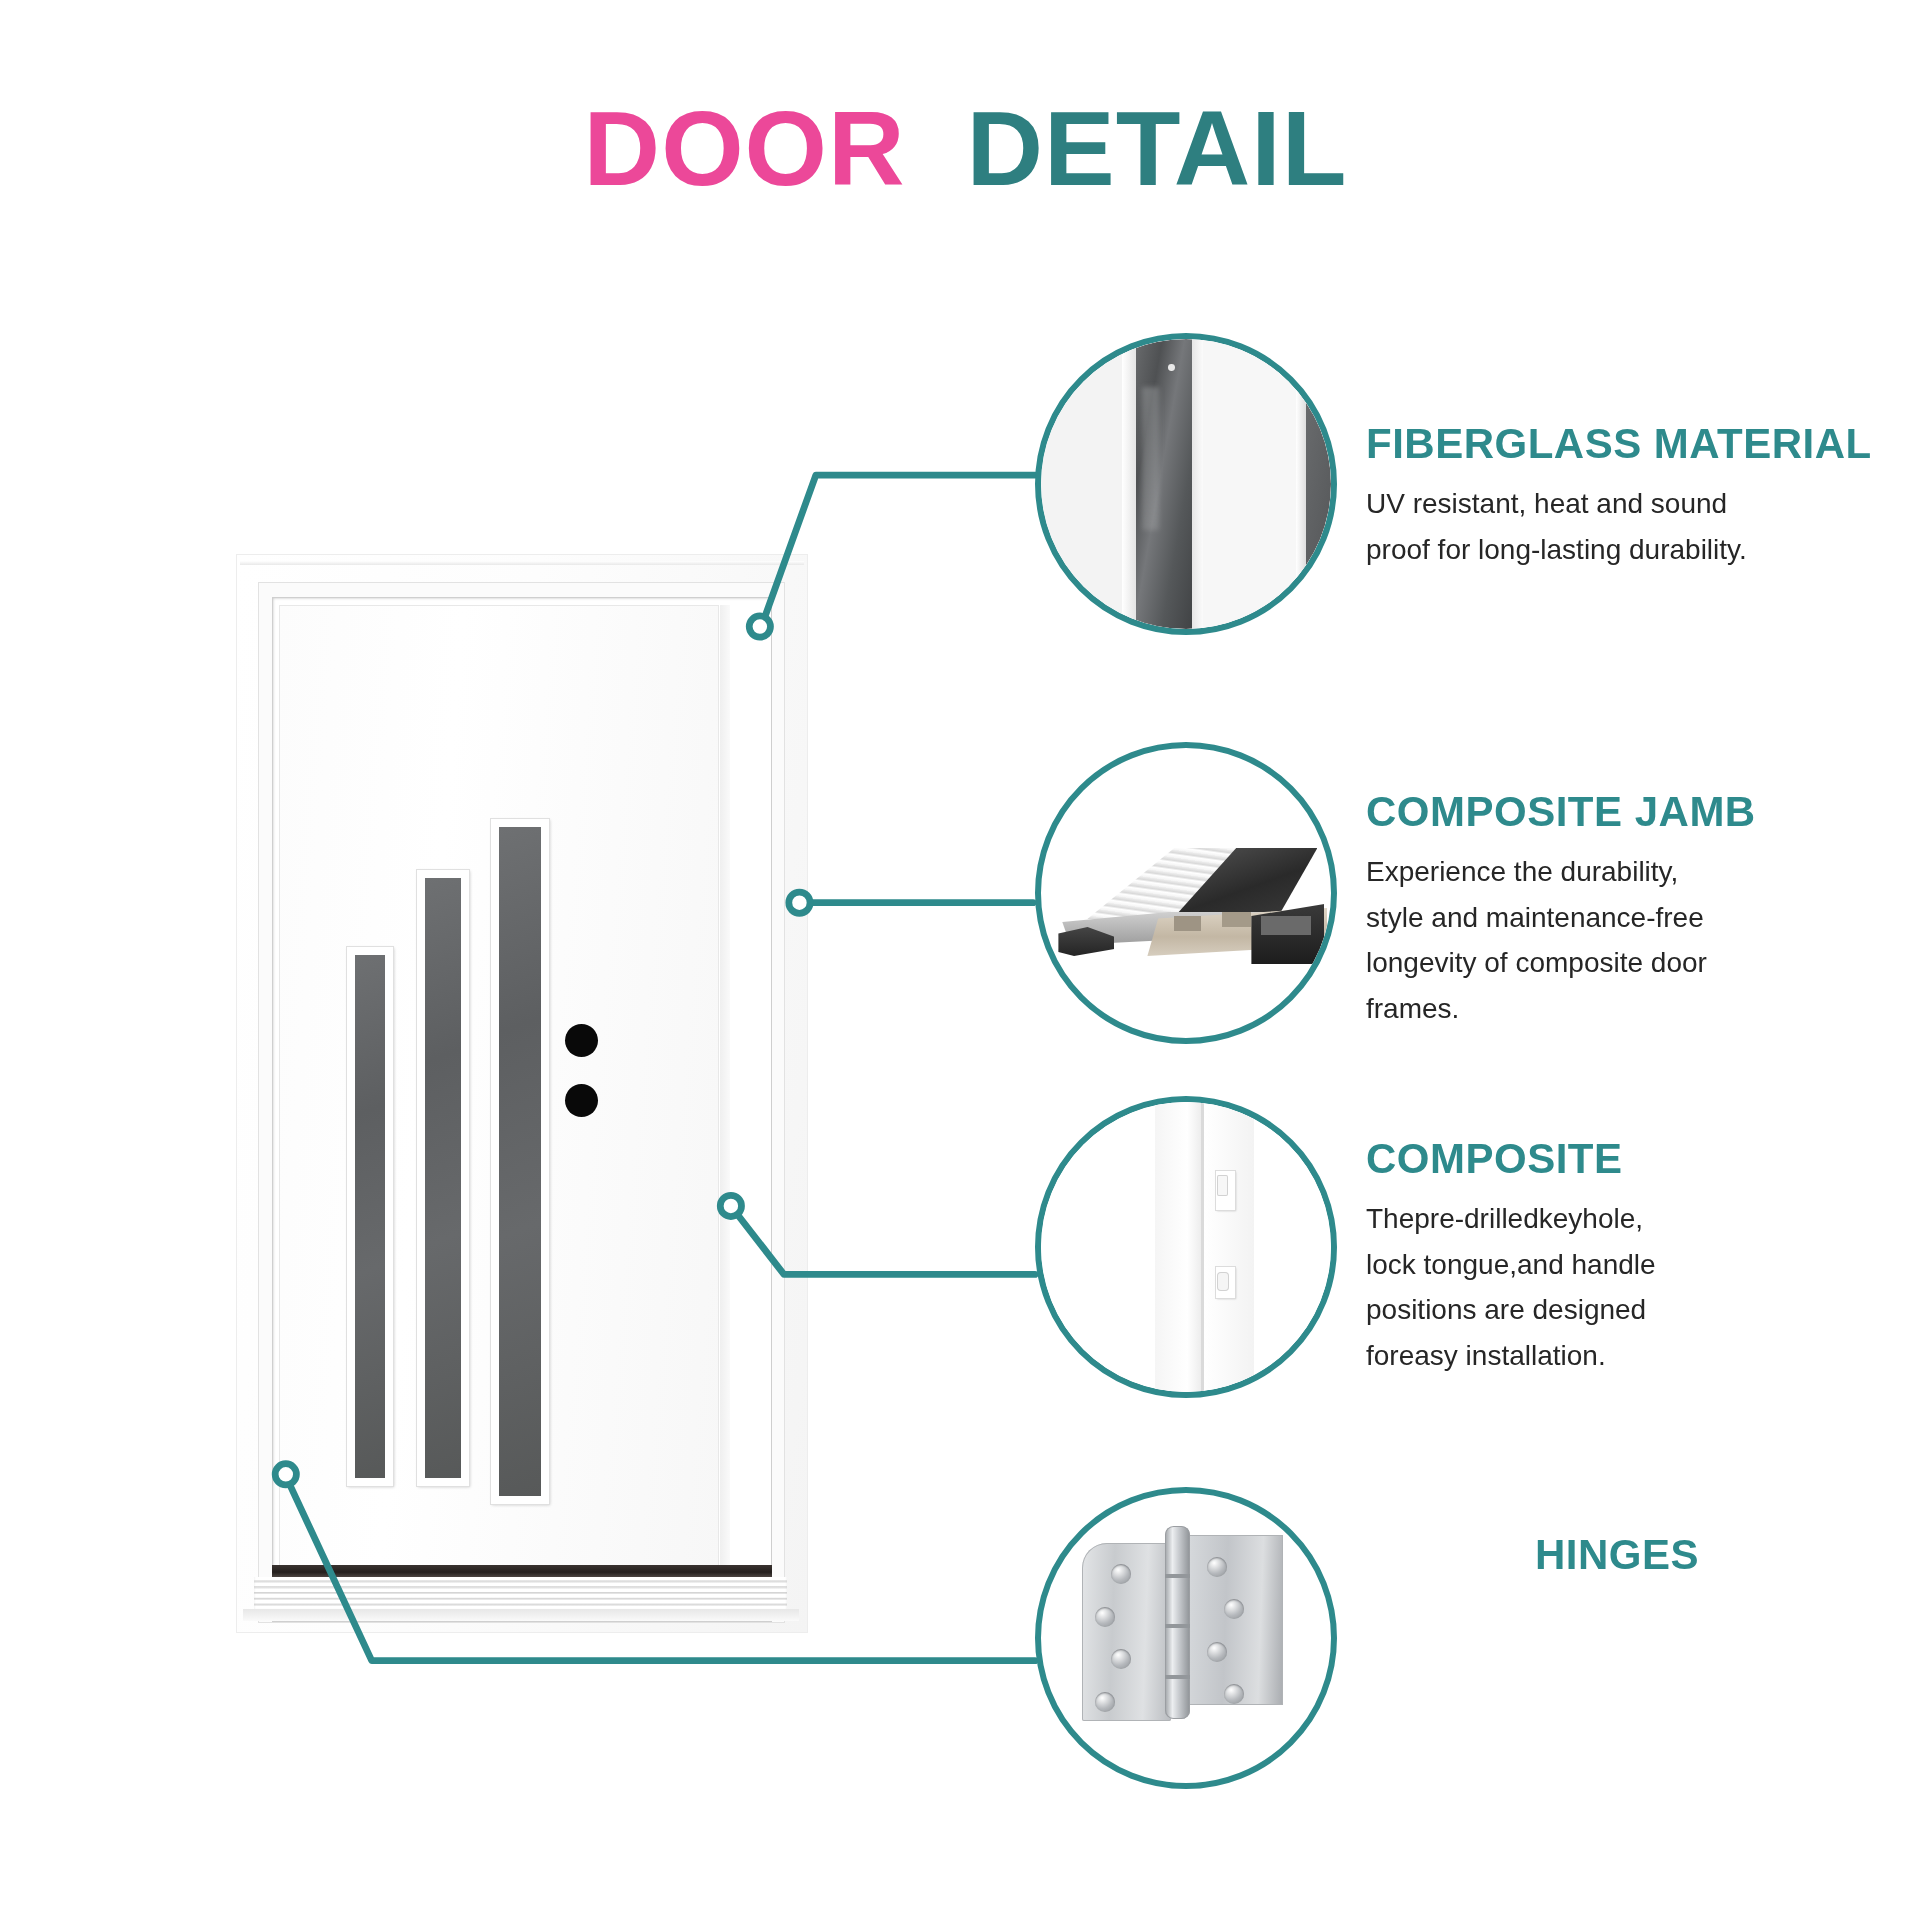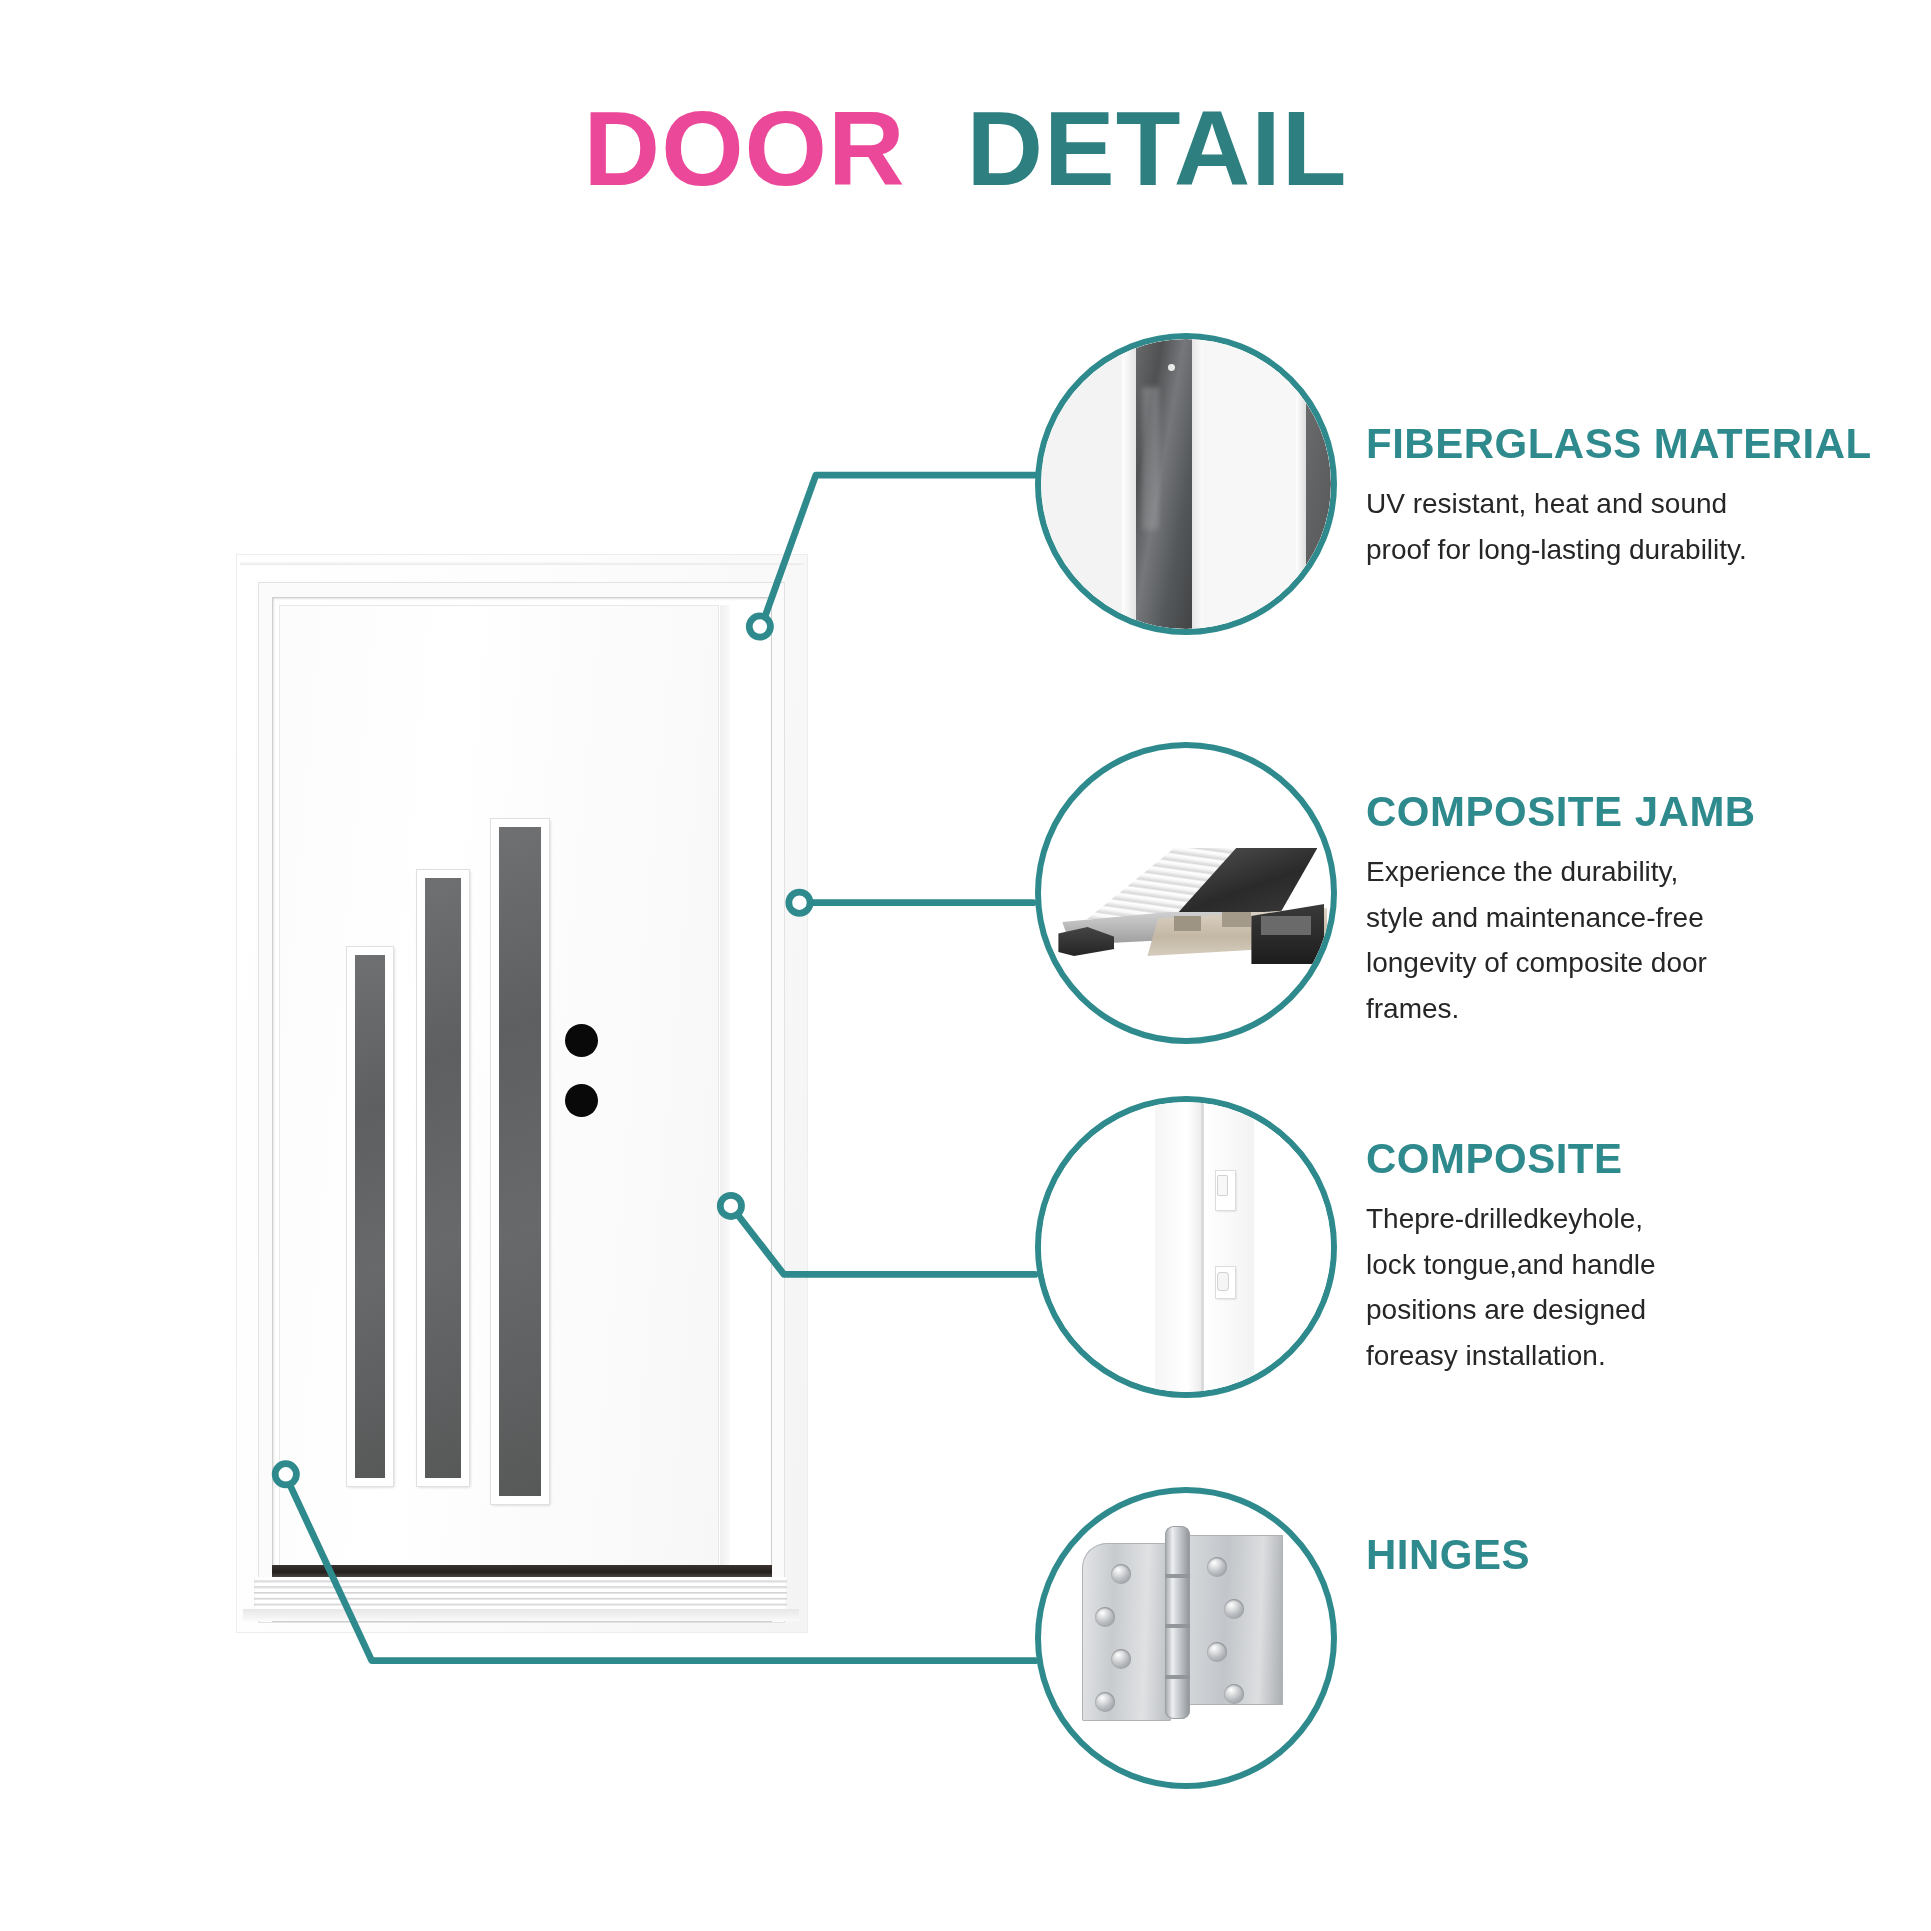--- a/index.html
+++ b/index.html
@@ -205,21 +205,21 @@
   .block p{
     margin:0;
     color:#262626;
     font-size:28px;
     line-height:1.62;
     white-space:pre-line;
   }
   .block.b1{left:1366px;top:422px;}
   .block.b2{left:1366px;top:790px;}
   .block.b3{left:1366px;top:1137px;}
-  .block.b4{left:1366px;top:1533px;}
+  .block.b4{left:1366px;top:1533px;text-align:center;}
 </style>
 </head>
 <body>
 
 <div class="stage">
 
   <div id="page-title">
     <span class="w1">DOOR</span>
     <span>&nbsp;</span><span class="w2">DETAIL</span>
   </div>

